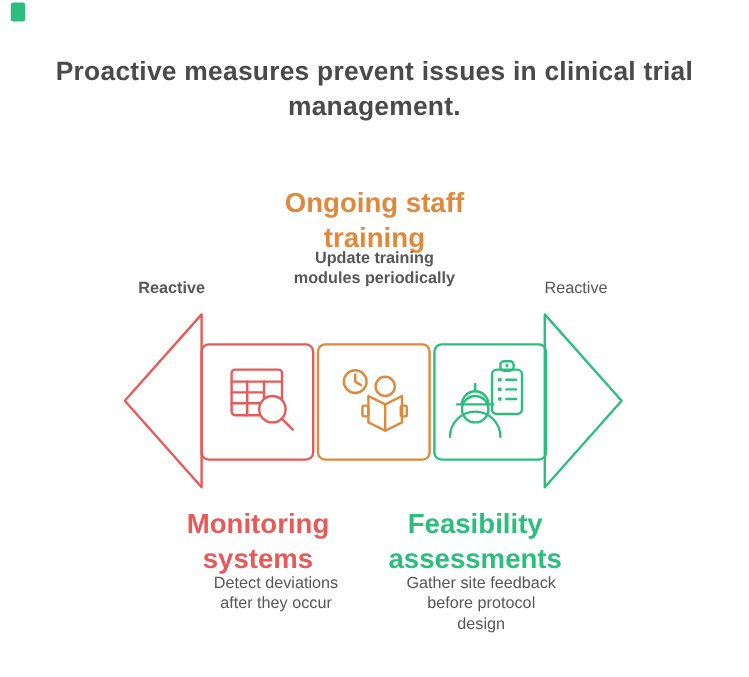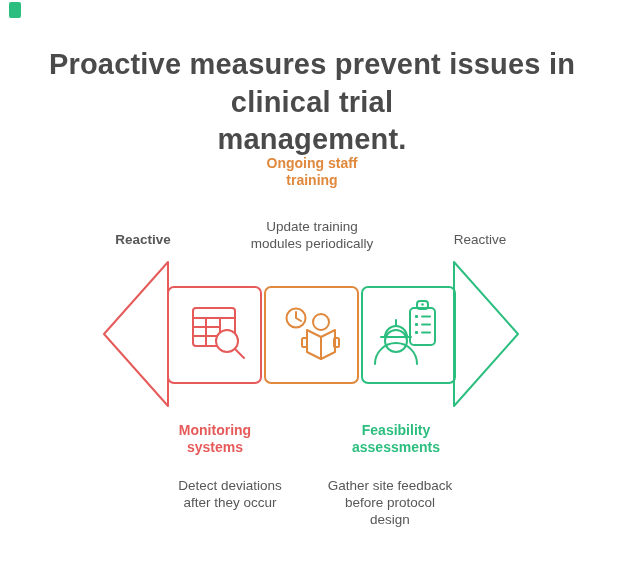--- a/index.html
+++ b/index.html
@@ -6,24 +6,24 @@
   body {
     width:624px; height:564px; position:relative; overflow:hidden;
     background:#ffffff;
     font-family:"Liberation Sans","DejaVu Sans",sans-serif;
   }
   .abs { position:absolute; }
   .center { text-align:center; }
   .preline { white-space:pre-line; }
 
   .title {
-    font-size:29px; font-weight:bold; line-height:1.3;
+    font-size:22px; font-weight:bold; line-height:1.3;
     color:var(--c-title_text,#4a4a4a); letter-spacing:0.2px;
   }
-  .section-heading { font-size:14px; font-weight:bold; line-height:1.24; }
+  .section-heading { font-size:23px; font-weight:bold; line-height:1.24; }
   .heading-orange { color:var(--c-orange,#e0883c); }
   .heading-red    { color:var(--c-red,#e65a5a); }
   .heading-green  { color:var(--c-green,#2cbe7e);text-align:center; }
   .body-text {
     font-size:13.5px; line-height:1.27; color:var(--c-body_text,#575757);
   }
 
   .corner-mark {
     left:9px; top:2px; width:12px; height:16px; border-radius:2px;
     background:var(--c-green,#2cbe7e);
@@ -40,21 +40,21 @@
 </head>
 <body>
 
 <div class="abs corner-mark"></div>
 
 <div class="abs center preline title" style="left:20px; top:46px; width:584px;">Proactive measures prevent issues in clinical trial
 management.</div>
 
 <div class="abs center preline section-heading heading-orange" style="left:212px; top:155px; width:200px;">Ongoing staff
 training</div>
-<div class="abs center preline body-text" style="left:212px; top:218px; width:200px;">Update training
+<div class="abs center preline body-text" style="left:212px; top:206px; width:200px;font-weight:bold;">Update training
 modules periodically</div>
 
 <div class="abs center body-text" style="left:93px; top:231px; width:100px;font-weight:bold;">Reactive</div>
 <div class="abs center body-text" style="left:430px; top:231px; width:100px;">Reactive</div>
 
 <svg class="abs" style="left:0; top:0;" width="624" height="564" viewBox="0 0 624 564">
 
   <path class="ln s-red" d="M104 334 L168 262 L168 406 Z"></path>
 
   <path class="ln s-green" d="M518 334 L454 262 L454 406 Z"></path>
@@ -102,15 +102,15 @@
   </g>
 </svg>
 
 <div class="abs center preline section-heading heading-red" style="left:135px; top:422px; width:160px;">Monitoring
 systems</div>
 <div class="abs center preline body-text" style="left:150px; top:477px; width:160px;">Detect deviations
 after they occur</div>
 
 <div class="abs center preline section-heading heading-green" style="left:311px; top:422px; width:170px;">Feasibility
 assessments</div>
-<div class="abs center preline body-text" style="left:300px; top:477px; width:180px;">Gather site feedback
+<div class="abs center preline body-text" style="left:311px; top:477px; width:180px;">Gather site feedback
 before protocol
 design</div>
 
 </body></html>

